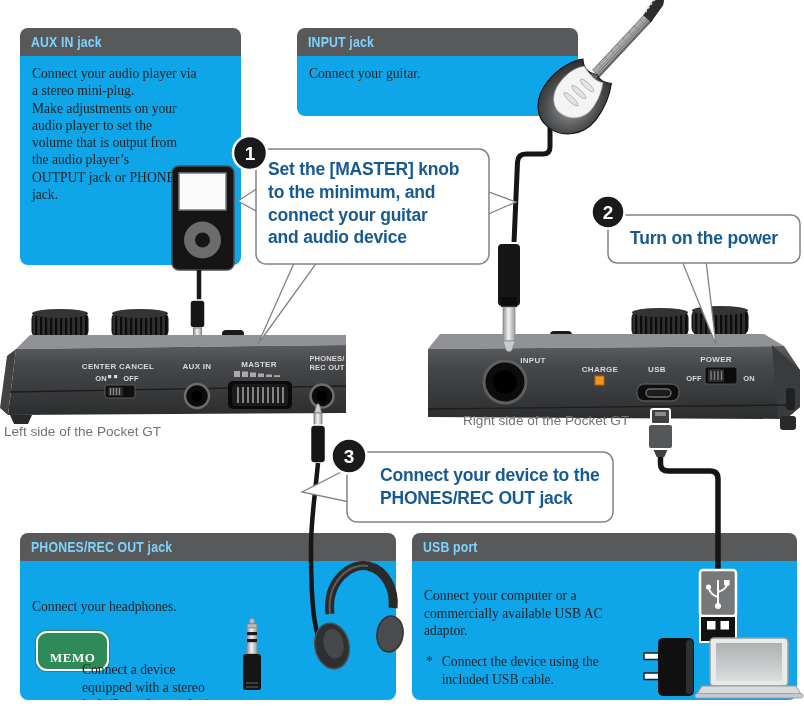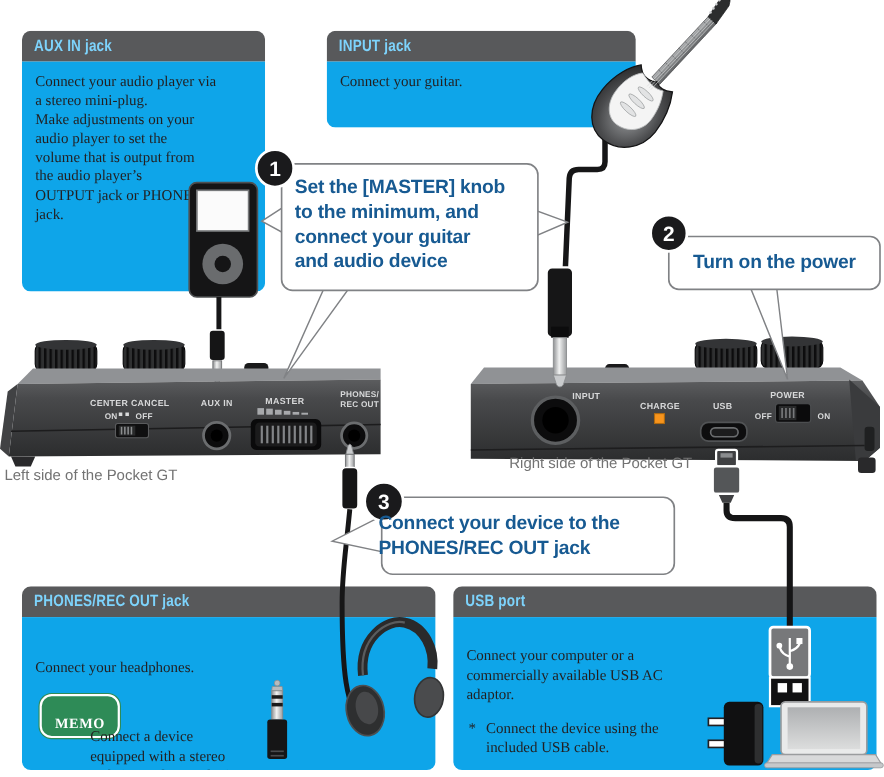--- a/index.html
+++ b/index.html
@@ -31,21 +31,21 @@
   .usb-note .note-text{white-space:pre-line;}
   
   .caption{position:absolute;font-size:13.6px;color:#737373;z-index:3;}
   #cap-left{left:4px;top:424px;}
   #cap-right{left:463px;top:413px;}
   
   .callout-text{position:absolute;z-index:4;color:#175a92;font-weight:700;
                 font-size:17.5px;line-height:1.3;white-space:pre-line;letter-spacing:-.2px;}
   #callout1-text{left:268px;top:158px;width:218px;}
   #callout2-text{left:608px;top:227px;width:192px;text-align:center;}
-  #callout3-text{left:344px;top:464px;width:246px;}
+  #callout3-text{left:380px;top:464px;width:246px;}
   
   #art{position:absolute;left:0;top:0;z-index:2;}
   .dev-label{fill:#d8d9da;font-weight:700;font-size:8px;letter-spacing:.3px;
              font-family:"Liberation Sans","DejaVu Sans",sans-serif;}
   .dev-label-s{fill:#d8d9da;font-weight:700;font-size:7.5px;letter-spacing:.2px;
              font-family:"Liberation Sans","DejaVu Sans",sans-serif;}
   .num{fill:#fff;font-weight:700;font-size:19px;
        font-family:"Liberation Sans","DejaVu Sans",sans-serif;}
 </style>
 </head>

